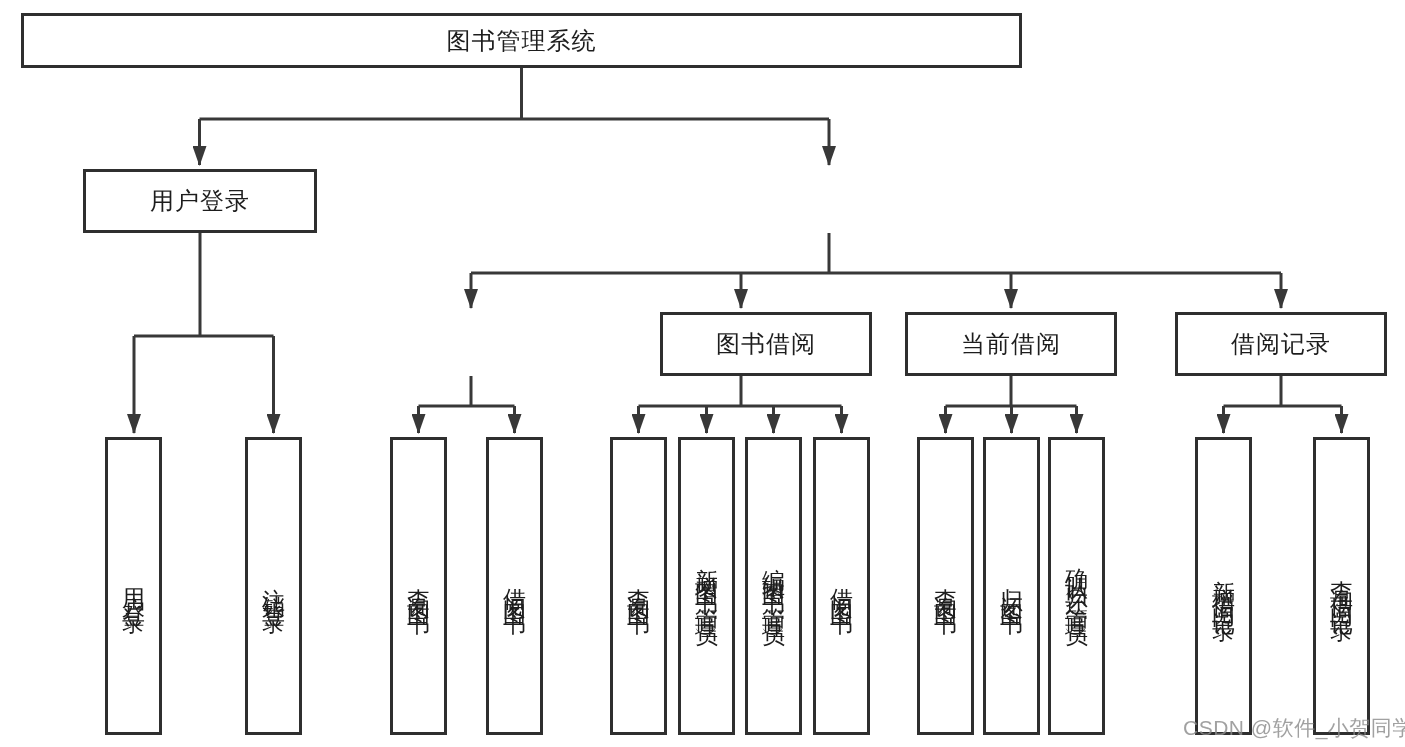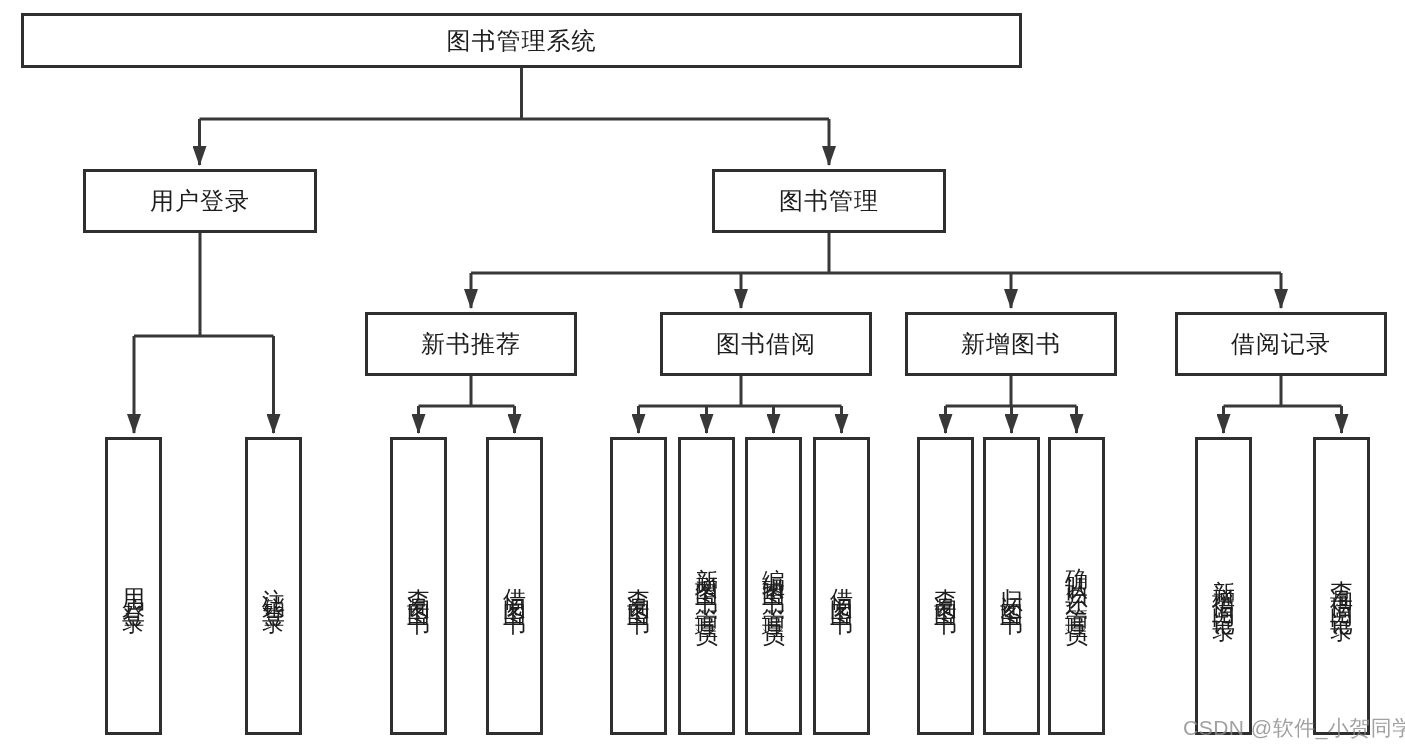--- a/index.html
+++ b/index.html
@@ -109,32 +109,26 @@
     </g>
   </svg>
 
   <div class="node hbox" style="left:21px;top:13px;width:1001px;height:55px;">
     <span>图书管理系统</span>
   </div>
 
   <div class="node hbox" style="left:83px;top:169px;width:234px;height:64px;">
     <span>用户登录</span>
   </div>
-  <div class="node hbox" style="left:712px;top:169px;width:234px;height:64px;">
-    <span>图书管理</span>
-  </div>
 
-  <div class="node hbox" style="left:365px;top:312px;width:212px;height:64px;">
-    <span>新书推荐</span>
-  </div>
   <div class="node hbox" style="left:660px;top:312px;width:212px;height:64px;">
     <span>图书借阅</span>
   </div>
   <div class="node hbox" style="left:905px;top:312px;width:212px;height:64px;">
-    <span>新增图书</span>
+    <span>当前借阅</span>
   </div>
   <div class="node hbox" style="left:1175px;top:312px;width:212px;height:64px;">
     <span>借阅记录</span>
   </div>
 
   <div class="node vbox" style="left:105px;">
     <span>用户登录</span>
   </div>
   <div class="node vbox" style="left:245px;">
     <span>注销登录</span>

